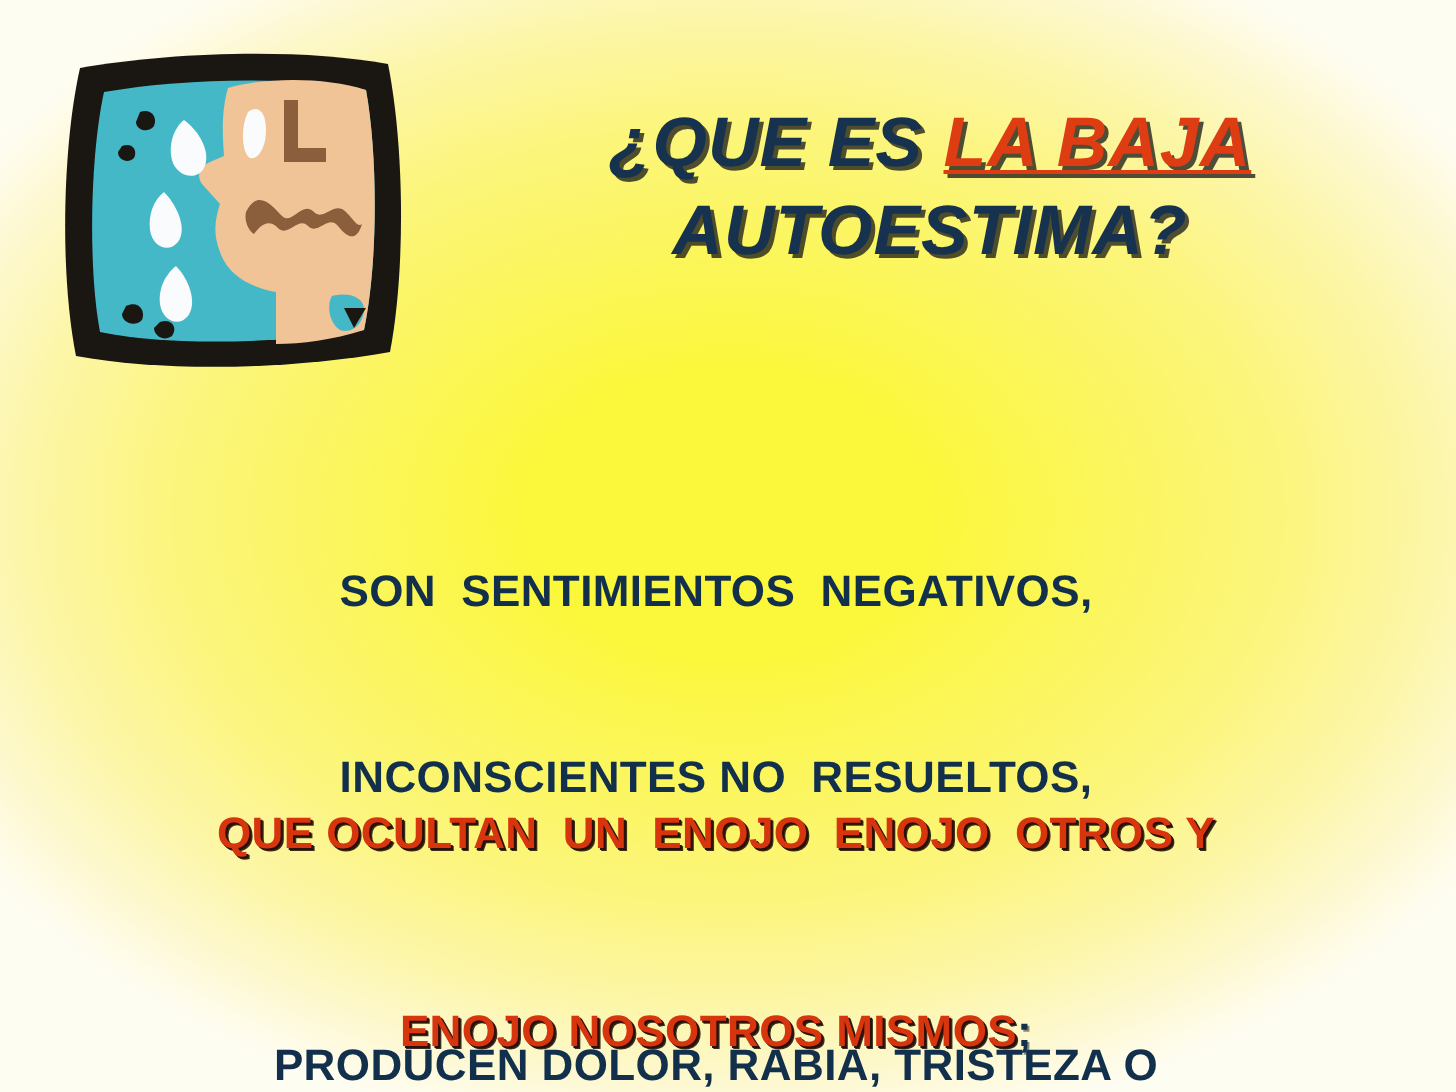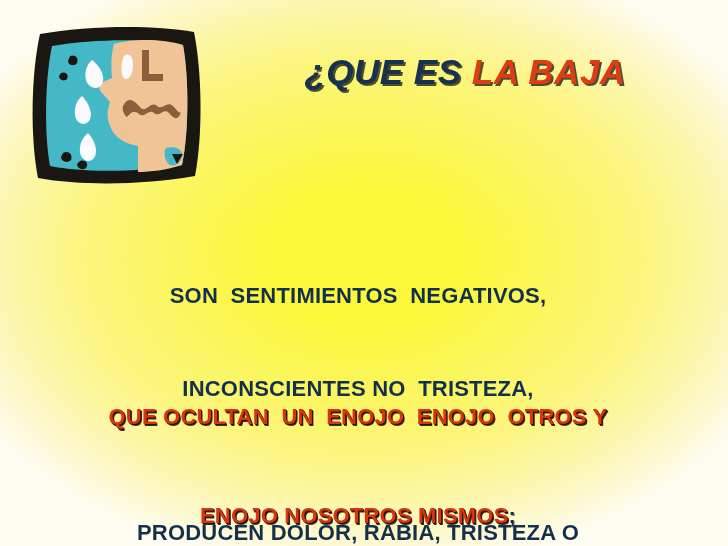--- a/index.html
+++ b/index.html
@@ -61,20 +61,21 @@
     font-style: italic;
     font-size: 35px;
     line-height: 44px;
     letter-spacing: 0.5px;
     color: #17324F;
     text-shadow: 2px 2px 0 rgba(20,20,20,0.75);
     white-space: nowrap;
   }
   .title-hl {
     color: #DE3C12;
+    text-decoration: underline;
     text-decoration-thickness: 2px;
     text-underline-offset: 2px;
   }
 
   
   .para {
     position: absolute;
     left: 0;
     width: 716px;
     text-align: center;
@@ -150,25 +151,26 @@
       <path d="M37,133 C43,130 47,135 45,140 C41,144 35,141 35,137 Z" fill="#1A1712"></path>
       <path d="M54,141 C60,139 63,144 60,148 C56,151 51,148 51,144 Z" fill="#1A1712"></path>
 
       <path d="M140,128 C148,126 155,128 156,134 C156,142 150,147 144,145 C139,142 137,133 140,128 Z" fill="#45B8C8"></path>
       <path d="M146,134 L157,134 L151,144 Z" fill="#1A1712"></path>
     </svg>
   </div>
 
   <div id="title-block">
     <div class="title-line"><span>¿QUE  ES </span><span class="title-hl">LA BAJA</span></div>
+    <div class="title-line">AUTOESTIMA?</div>
   </div>
 
   <div class="para" id="para-1">
     <span class="ln">SON  SENTIMIENTOS  NEGATIVOS,</span>
-    <span class="ln">INCONSCIENTES NO  TRISTEZA,</span>
+    <span class="ln">INCONSCIENTES NO  RESUELTOS,</span>
   </div>
 
   <div class="para" id="para-2">
     <span class="ln">QUE OCULTAN  UN  ENOJO  ENOJO  OTROS Y</span>
     <span class="ln"><span>ENOJO NOSOTROS MISMOS</span><span class="tail">;</span></span>
   </div>
 
   <div class="para" id="para-3">
     <span class="ln">PRODUCEN DOLOR, RABIA, TRISTEZA O</span>
     

